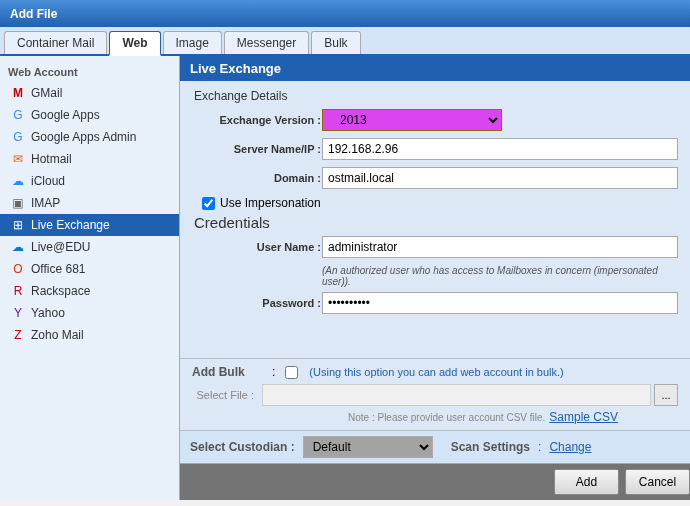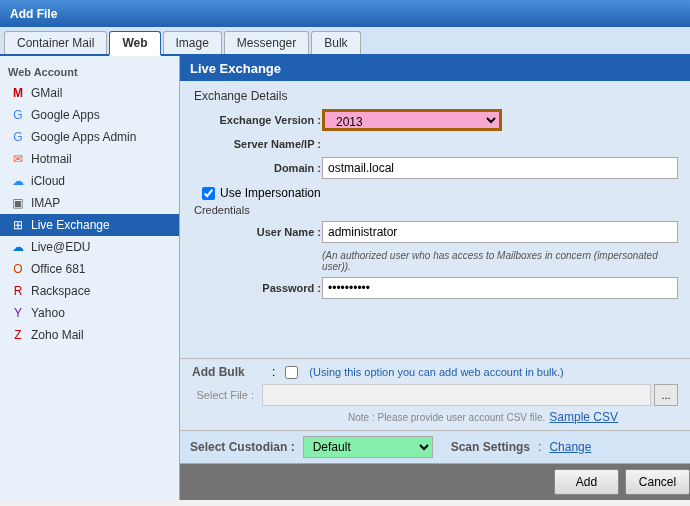--- a/index.html
+++ b/index.html
@@ -128,36 +128,36 @@
       height: 22px;
       border: 1px solid #aaa;
       padding: 2px 5px;
       background: white;
       font-size: 12px;
     }
 
     .form-select {
       flex: 1;
       height: 22px;
-      border: 3px solid #a16207;
-      padding: 2px 7px;
-      background: #f9a8d4;
+      border: 1px solid #a16207;
+      padding: 2px 13px;
+      background: #d946ef;
       font-size: 12px;
     }
 
     .checkbox-row {
       display: flex;
       align-items: flex-end;
       margin: 6px 0 4px 10px;
       gap: 5px;
     }
 
     .credentials-header {
       color: #333;
-      font-size: 11px;
+      font-size: 15px;
       margin-bottom: 5px;
       padding-left: 2px;
     }
 
     .hint-text {
       color: #555;
       font-style: italic;
       font-size: 10px;
       margin-left: 130px;
       margin-bottom: 5px;
@@ -231,21 +231,21 @@
     .sample-link {
       color: #2060b0;
       cursor: pointer;
       text-decoration: underline;
     }
 
     .footer-select {
       height: 22px;
       border: 1px solid #aaa;
       padding: 2px 5px;
-      background: #86efac;
+      background: #a3a3a3;
       font-size: 12px;
       width: 130px;
     }
 
     .footer-link {
       color: #2060b0;
       cursor: pointer;
       text-decoration: underline;
     }
 
@@ -360,20 +360,21 @@
             <option>2013</option>
             <option>2007</option>
             <option>2010</option>
             <option>2016</option>
             <option>2019</option>
           </select>
         </div>
 
         <div class="form-row">
           <div class="form-label">Server Name/IP :</div>
+          <input type="text" class="form-control" value="192.168.2.96" style="">
         </div>
 
         <div class="form-row">
           <div class="form-label">Domain :</div>
           <input type="text" class="form-control" value="ostmail.local" style="">
         </div>
 
         <div class="checkbox-row">
           <input type="checkbox" checked="" style="">
           <span>Use Impersonation</span>

